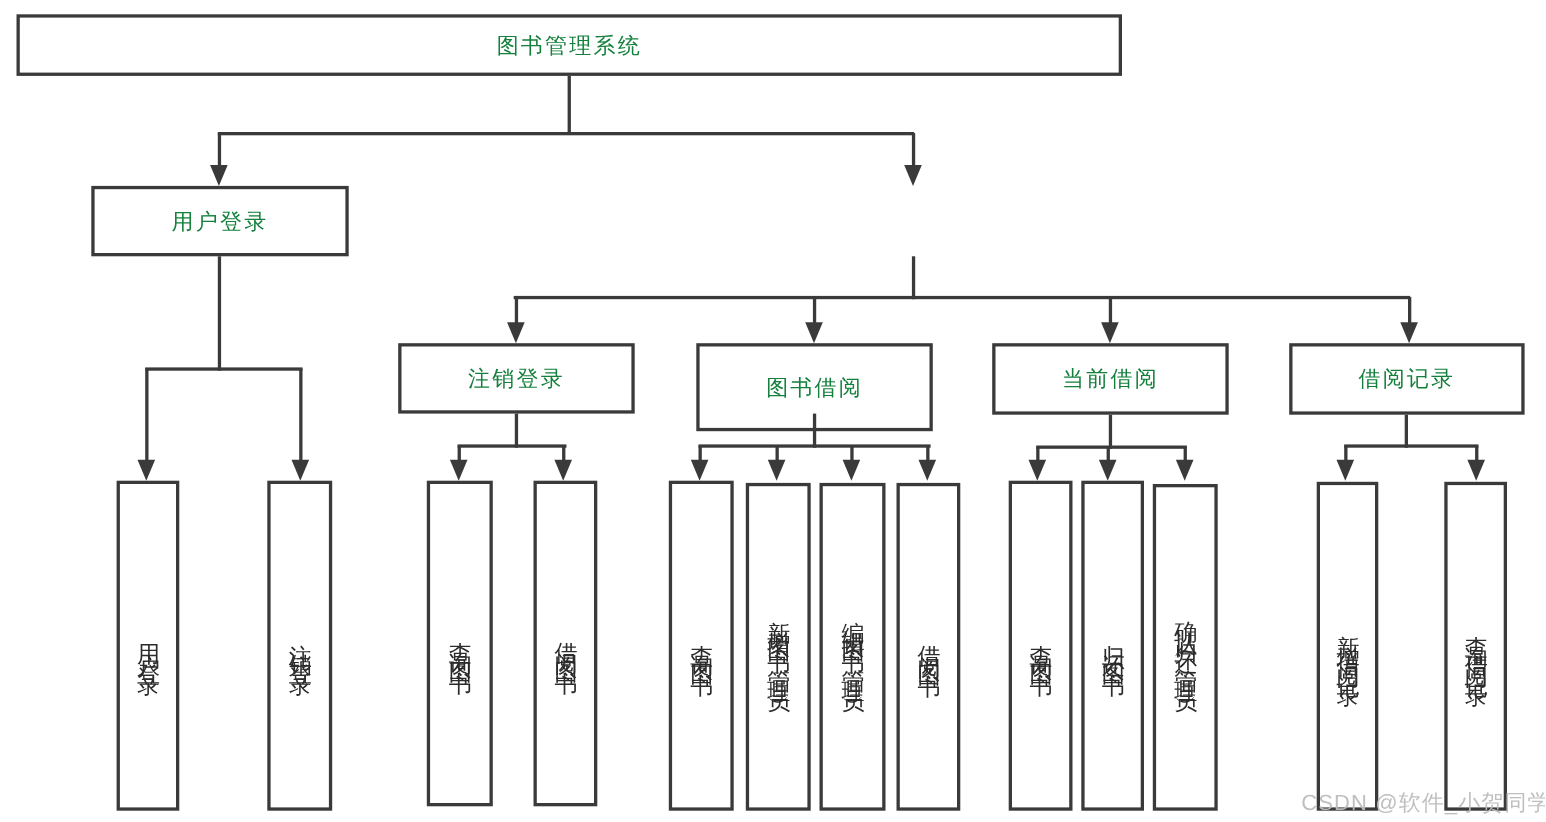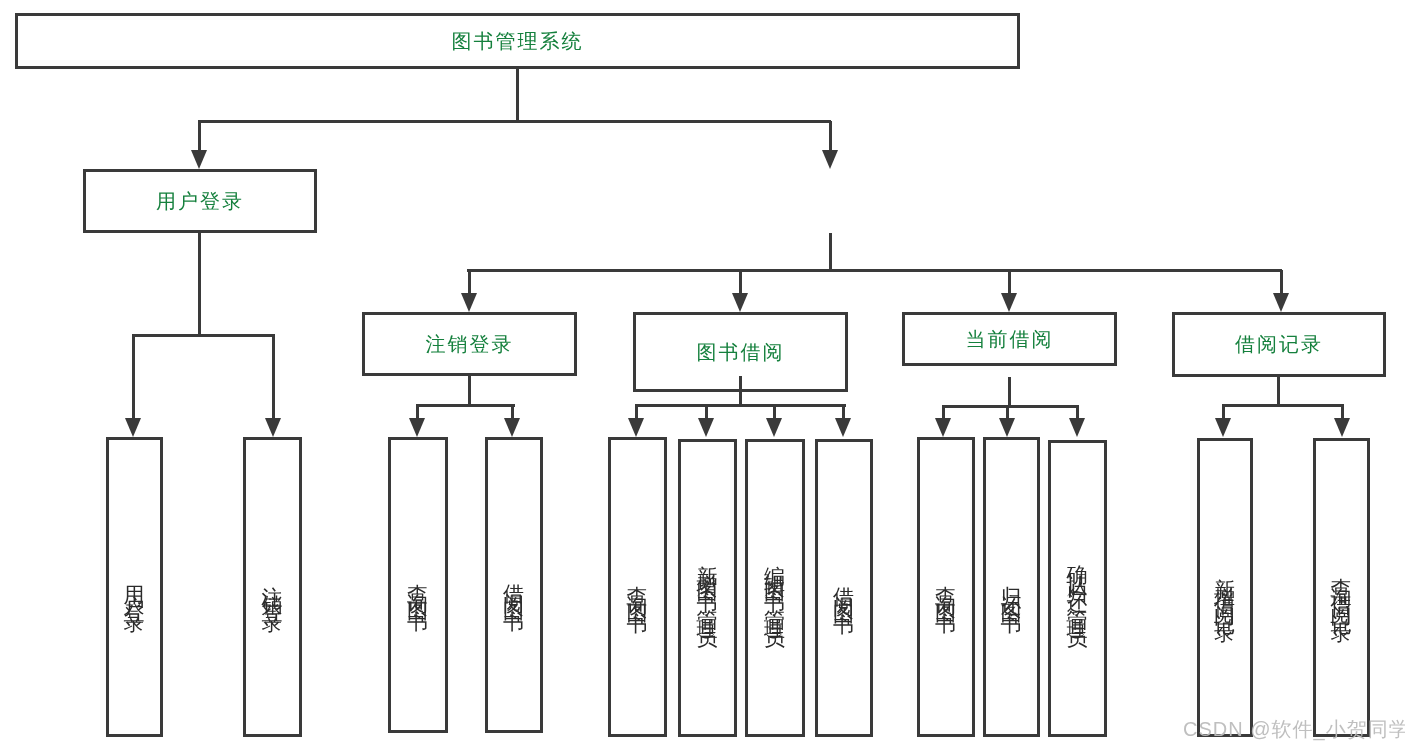--- a/index.html
+++ b/index.html
@@ -89,21 +89,21 @@
   <div class="arrow" style="left:1001px;top:293px;"></div>
   <div class="vline" style="left:1280px;top:270px;height:26px;"></div>
   <div class="arrow" style="left:1273px;top:293px;"></div>
 
   <div class="box" style="left:362px;top:312px;width:215px;height:64px;">
     <span class="hlabel">注销登录</span>
   </div>
   <div class="box" style="left:633px;top:312px;width:215px;height:80px;">
     <span class="hlabel">图书借阅</span>
   </div>
-  <div class="box" style="left:902px;top:312px;width:215px;height:54px;">
+  <div class="box" style="left:902px;top:312px;width:215px;height:65px;">
     <span class="hlabel">当前借阅</span>
   </div>
   <div class="box" style="left:1172px;top:312px;width:214px;height:65px;">
     <span class="hlabel">借阅记录</span>
   </div>
 
   <div class="vline" style="left:468px;top:376px;height:31px;"></div>
   <div class="hline" style="left:416px;top:404px;width:99px;"></div>
   <div class="vline" style="left:416px;top:405px;height:15px;"></div>
   <div class="arrow" style="left:409px;top:418px;"></div>

